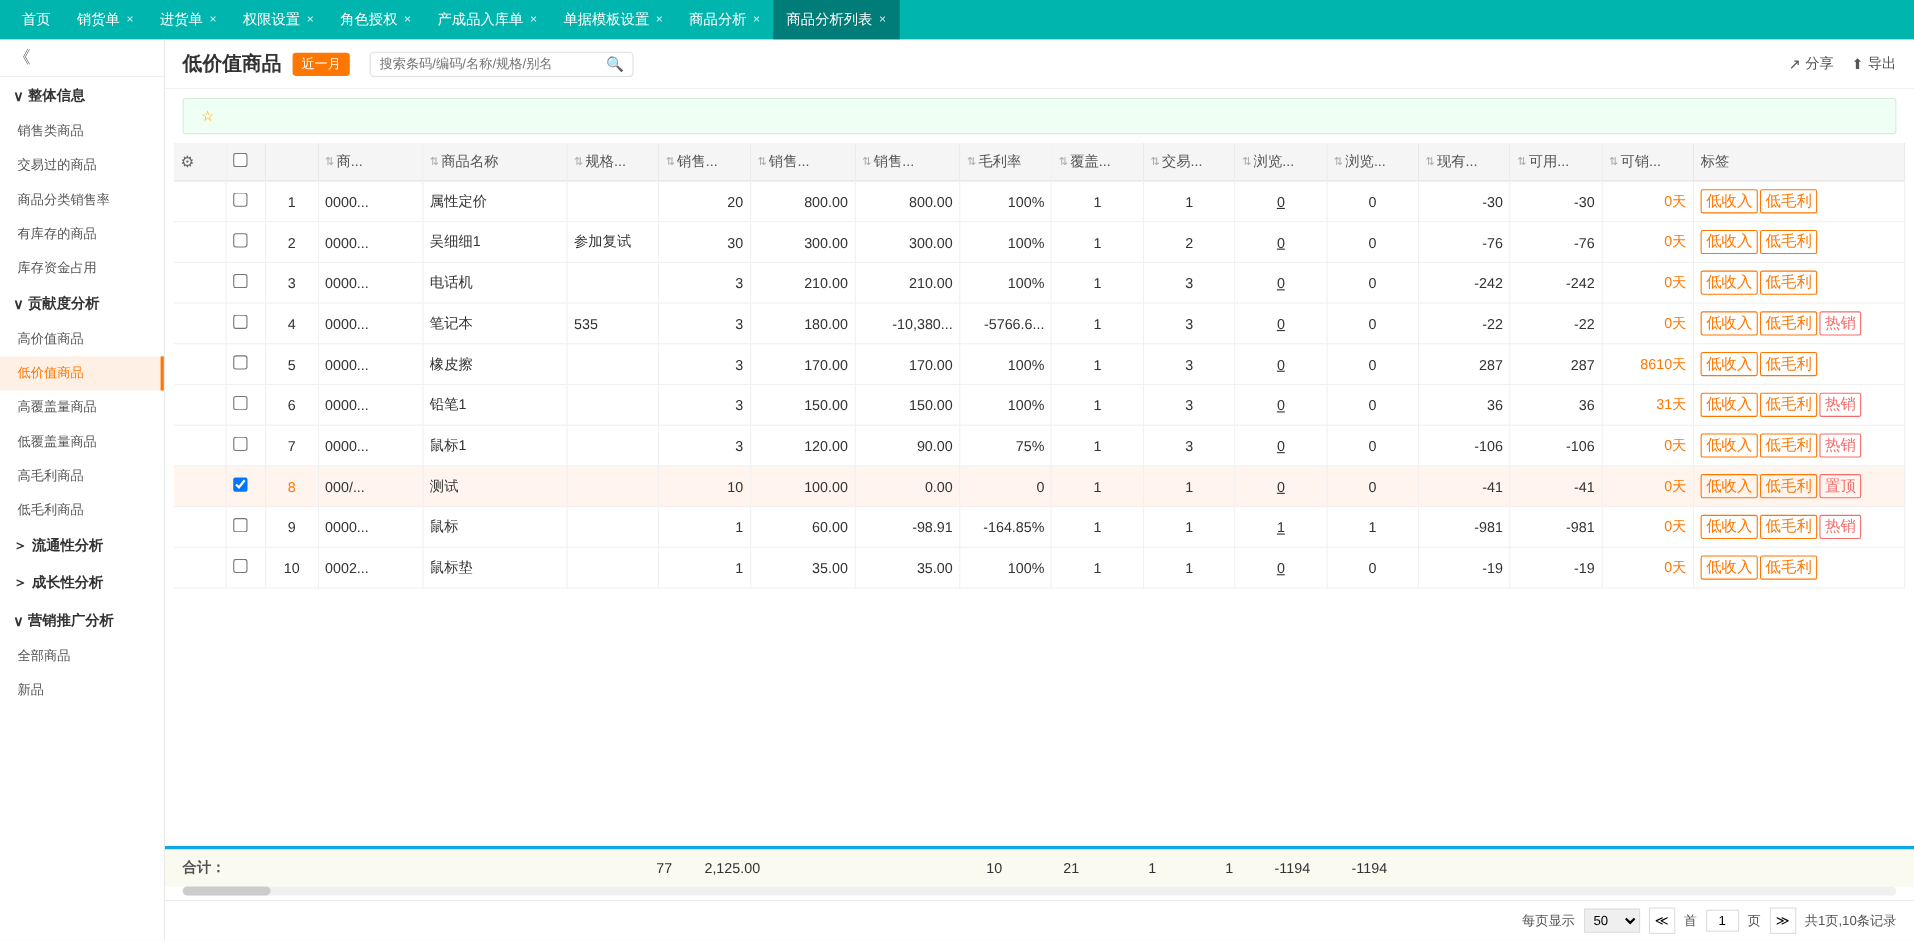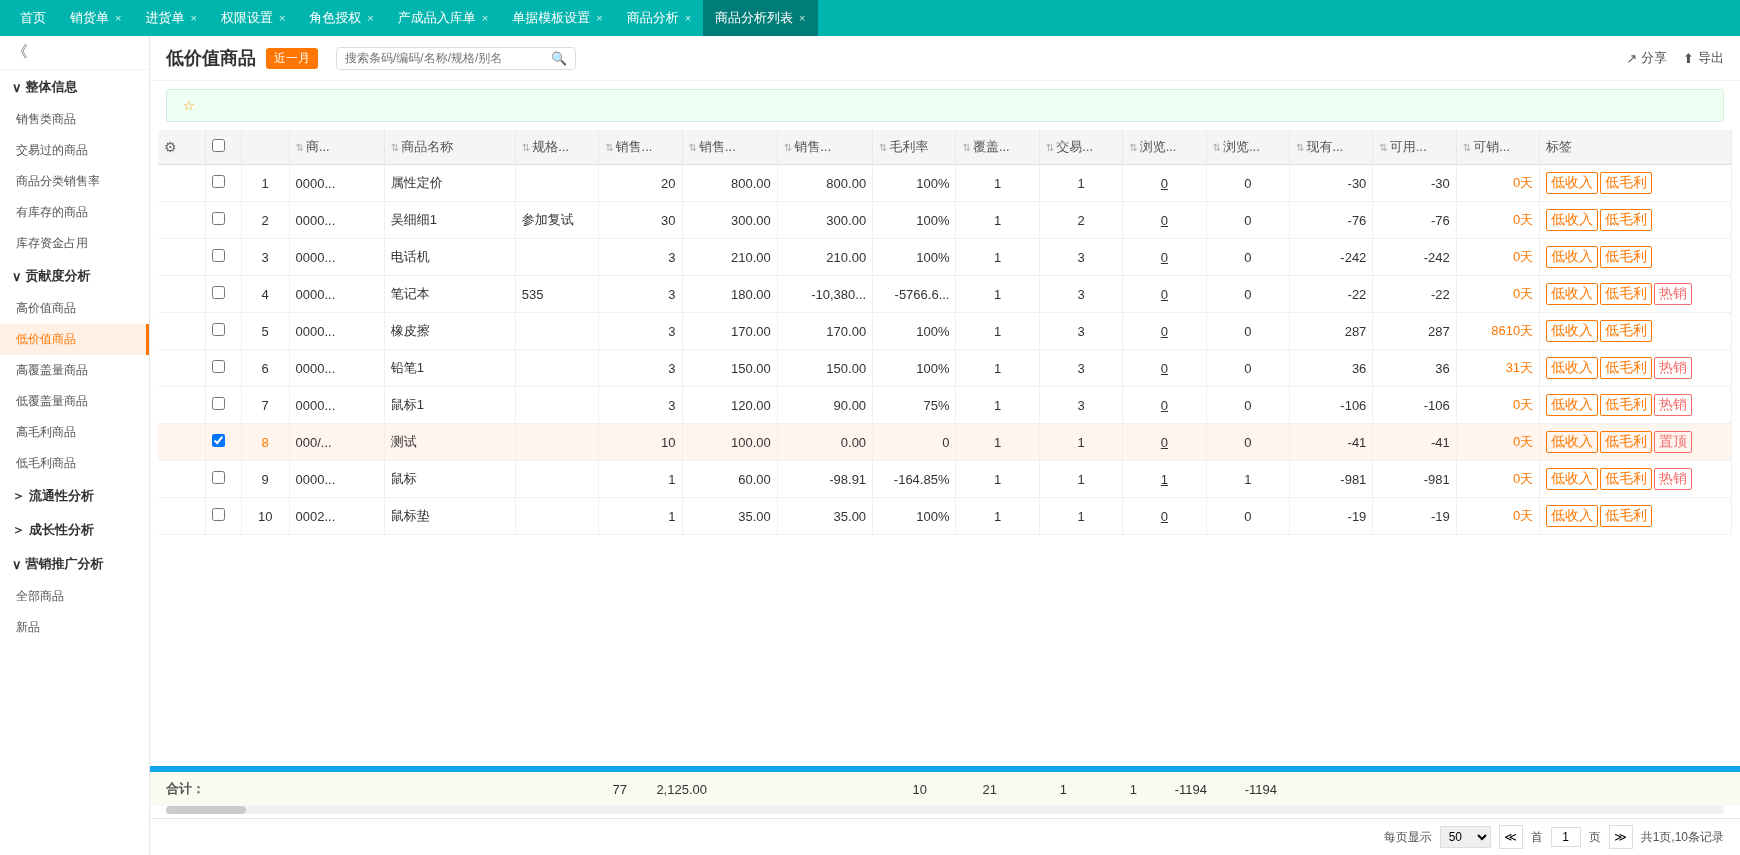--- a/index.html
+++ b/index.html
@@ -187,26 +187,26 @@
       padding: 1px 4px;
       border-radius: 2px;
       font-size: 14px;
       margin-right: 2px;
     }
     .tag-orange { color: #ff7700; border: 1px solid #ff7700; }
     .tag-red { color: #f56c6c; border: 1px solid #f56c6c; }
     
     
     .footer {
-      border-top: 6px solid #0ea5e9;
+      border-top: 3px solid #0ea5e9;
       padding: 8px 16px;
       background: #fafaf0;
       display: flex;
       align-items: center;
-      gap: 20px;
+      gap: 4px;
     }
     .footer-label { color: #555; font-weight: bold; font-size: 13px; }
     
     
     .pagination {
       border-top: 1px solid #e8e8e8;
       padding: 6px 16px;
       display: flex;
       align-items: center;
       justify-content: flex-end;

